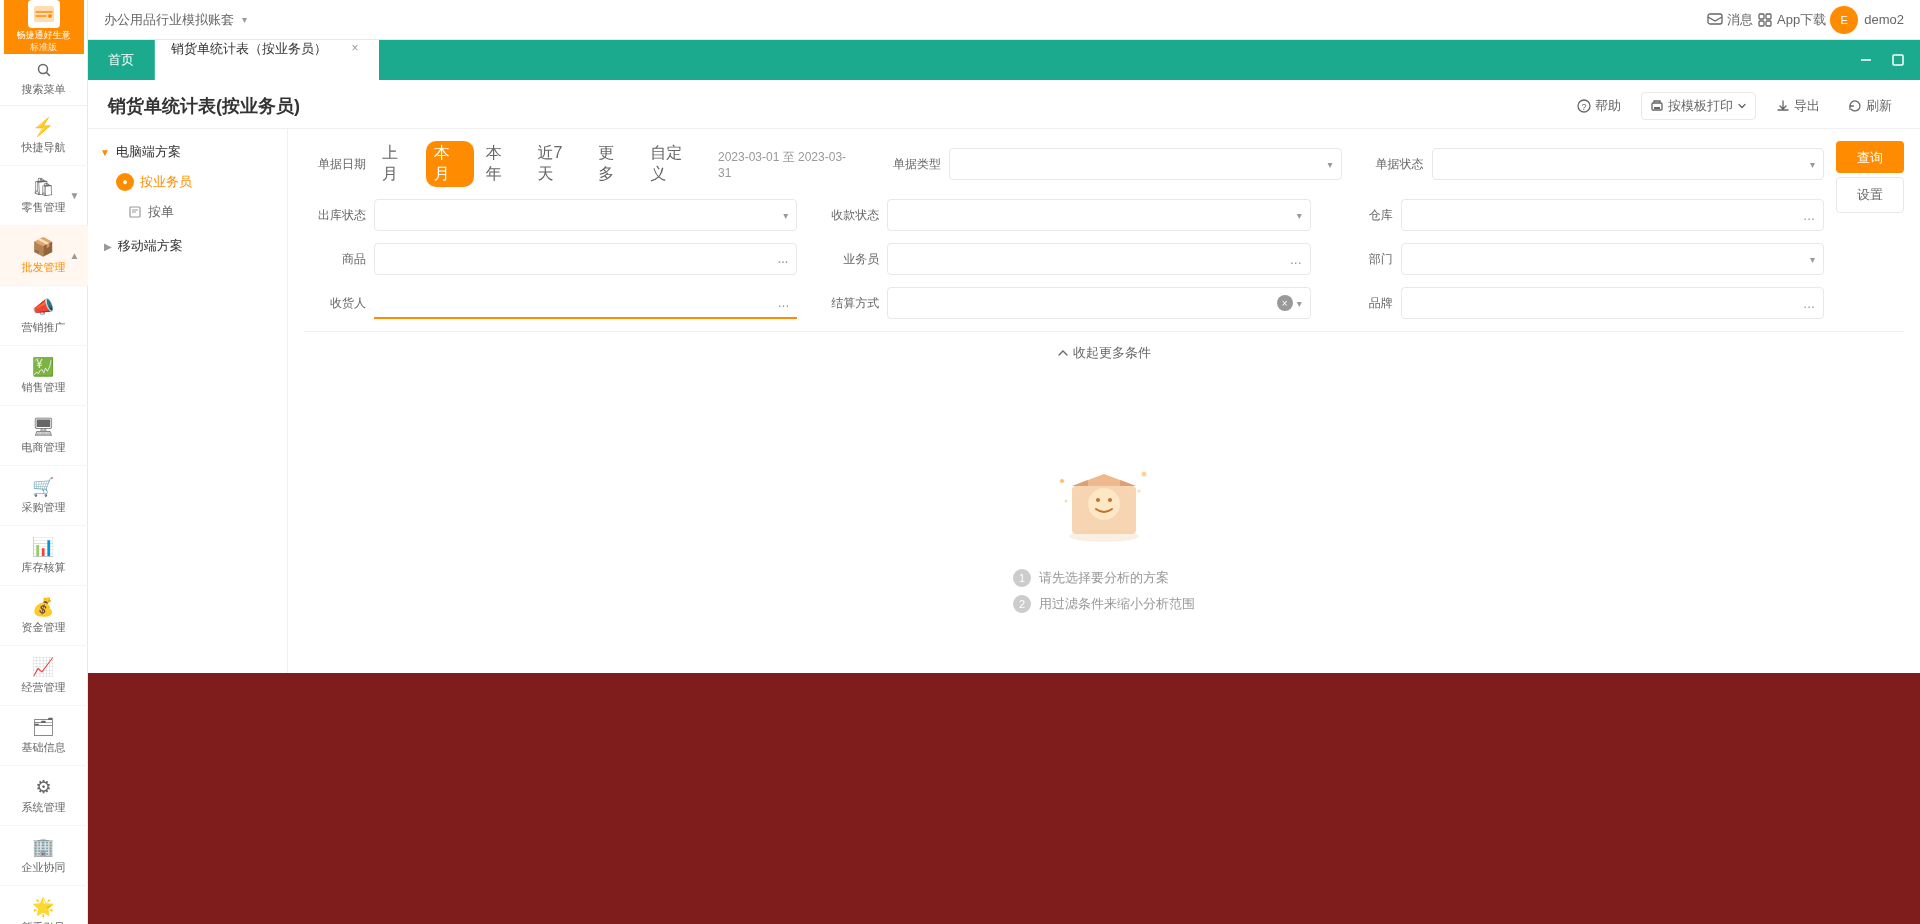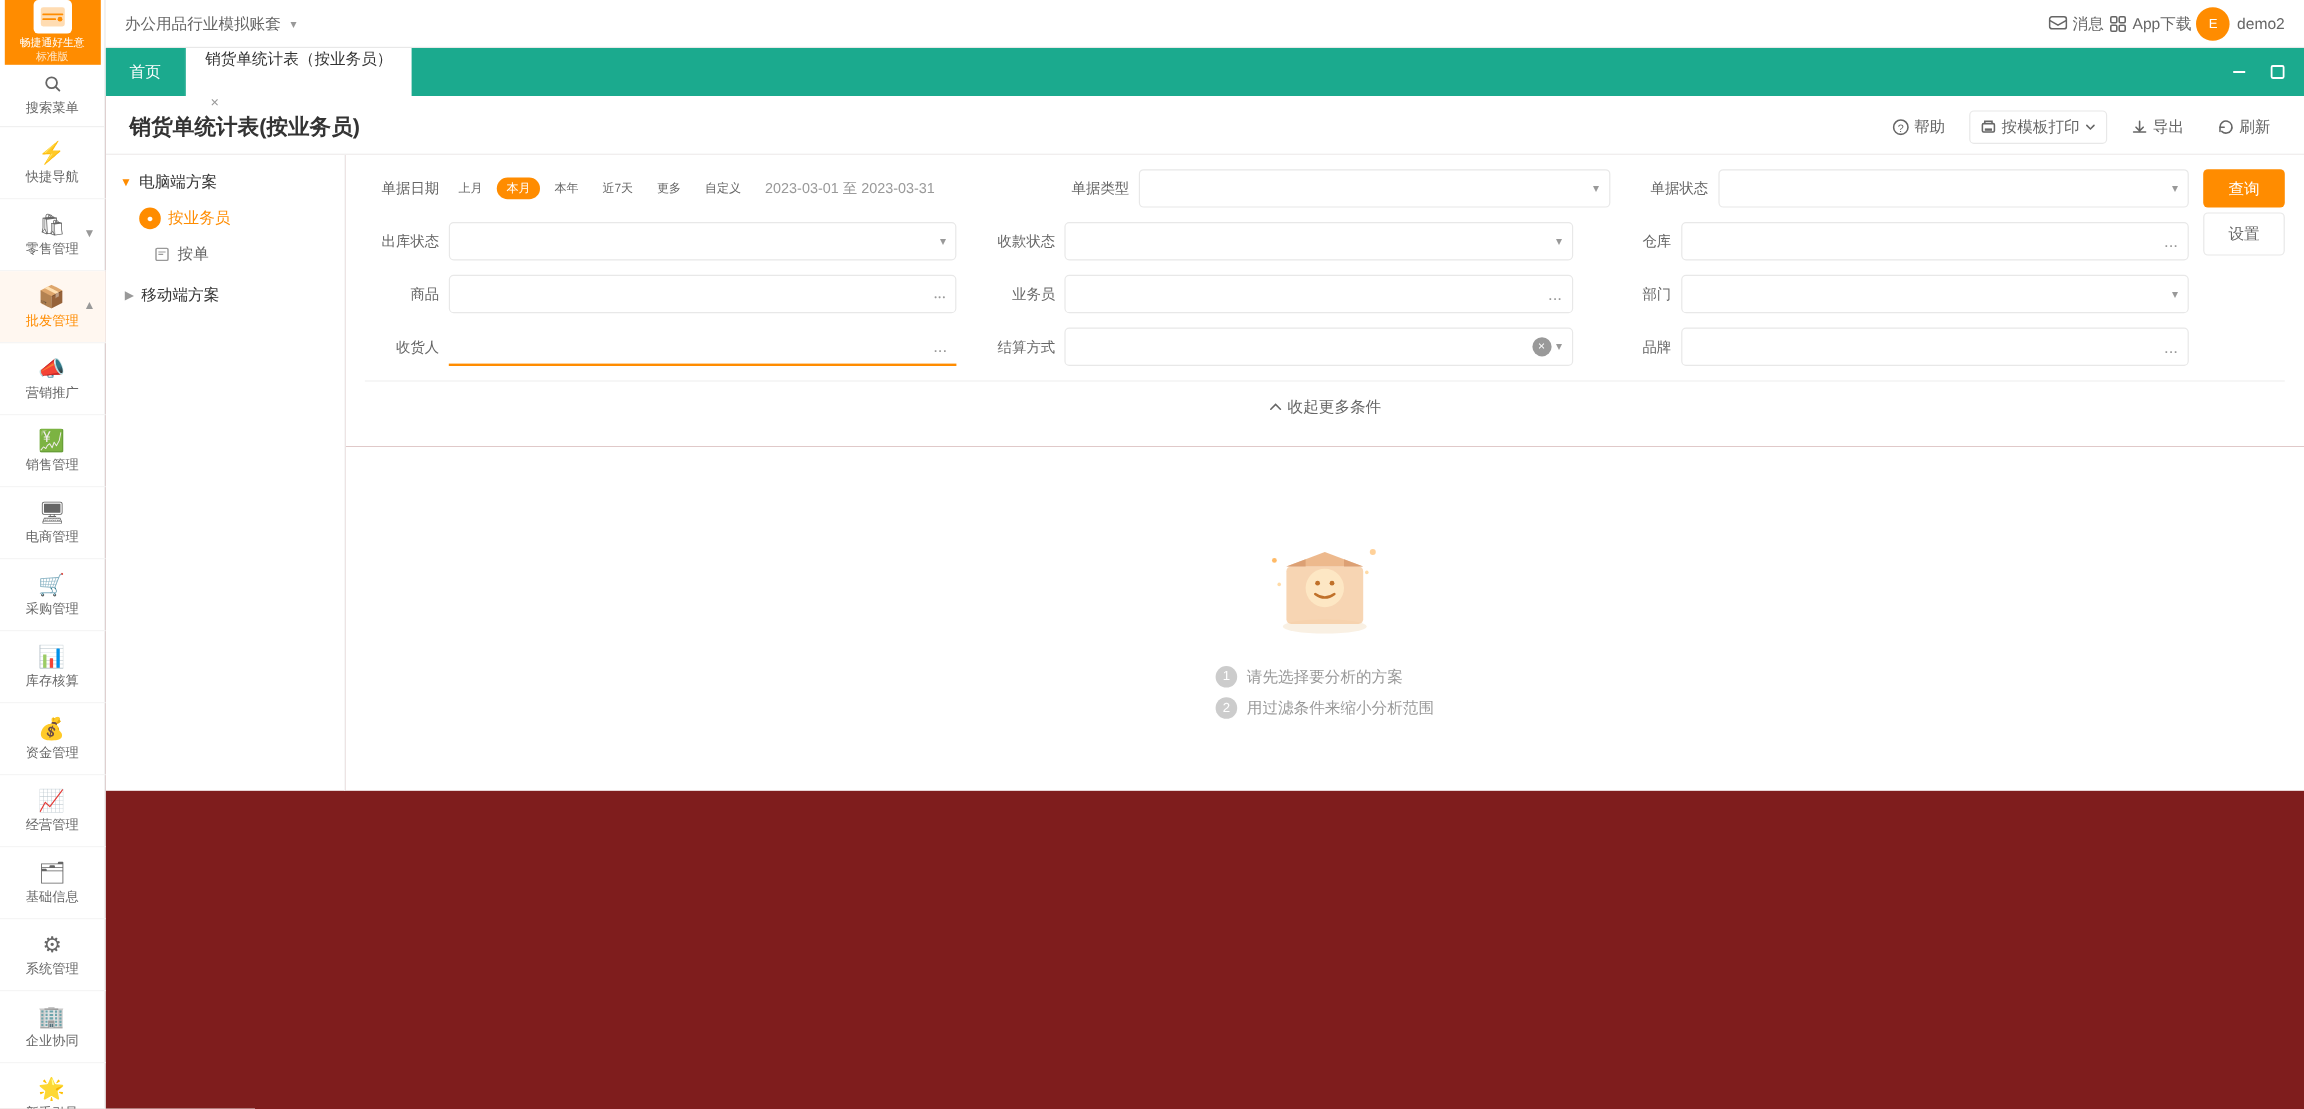--- a/index.html
+++ b/index.html
@@ -150,21 +150,20 @@
     .tab-active {
       height: 40px;
       padding: 0 16px;
       display: flex;
       gap: 20px;
       background: #fff;
       color: #333;
       font-size: 13px;
       cursor: pointer;
       position: relative;
-      flex-direction: column;
     }
     .tab-active .tab-close {
       color: #999;
       font-size: 12px;
       cursor: pointer;
       width: 16px;
       height: 16px;
       display: flex;
       align-items: center;
       justify-content: center;
@@ -388,21 +387,21 @@
 
     
     .date-quick {
       display: flex;
       align-items: center;
       gap: 4px;
       margin-right: 8px;
     }
     .date-quick-btn {
       padding: 2px 8px;
-      font-size: 10px;
+      font-size: 16px;
       color: #666;
       cursor: pointer;
       border-radius: 3px;
     }
     .date-quick-btn.active {
       background: #ff8c00;
       color: #fff;
       border-radius: 10px;
     }
     .date-range-text {

